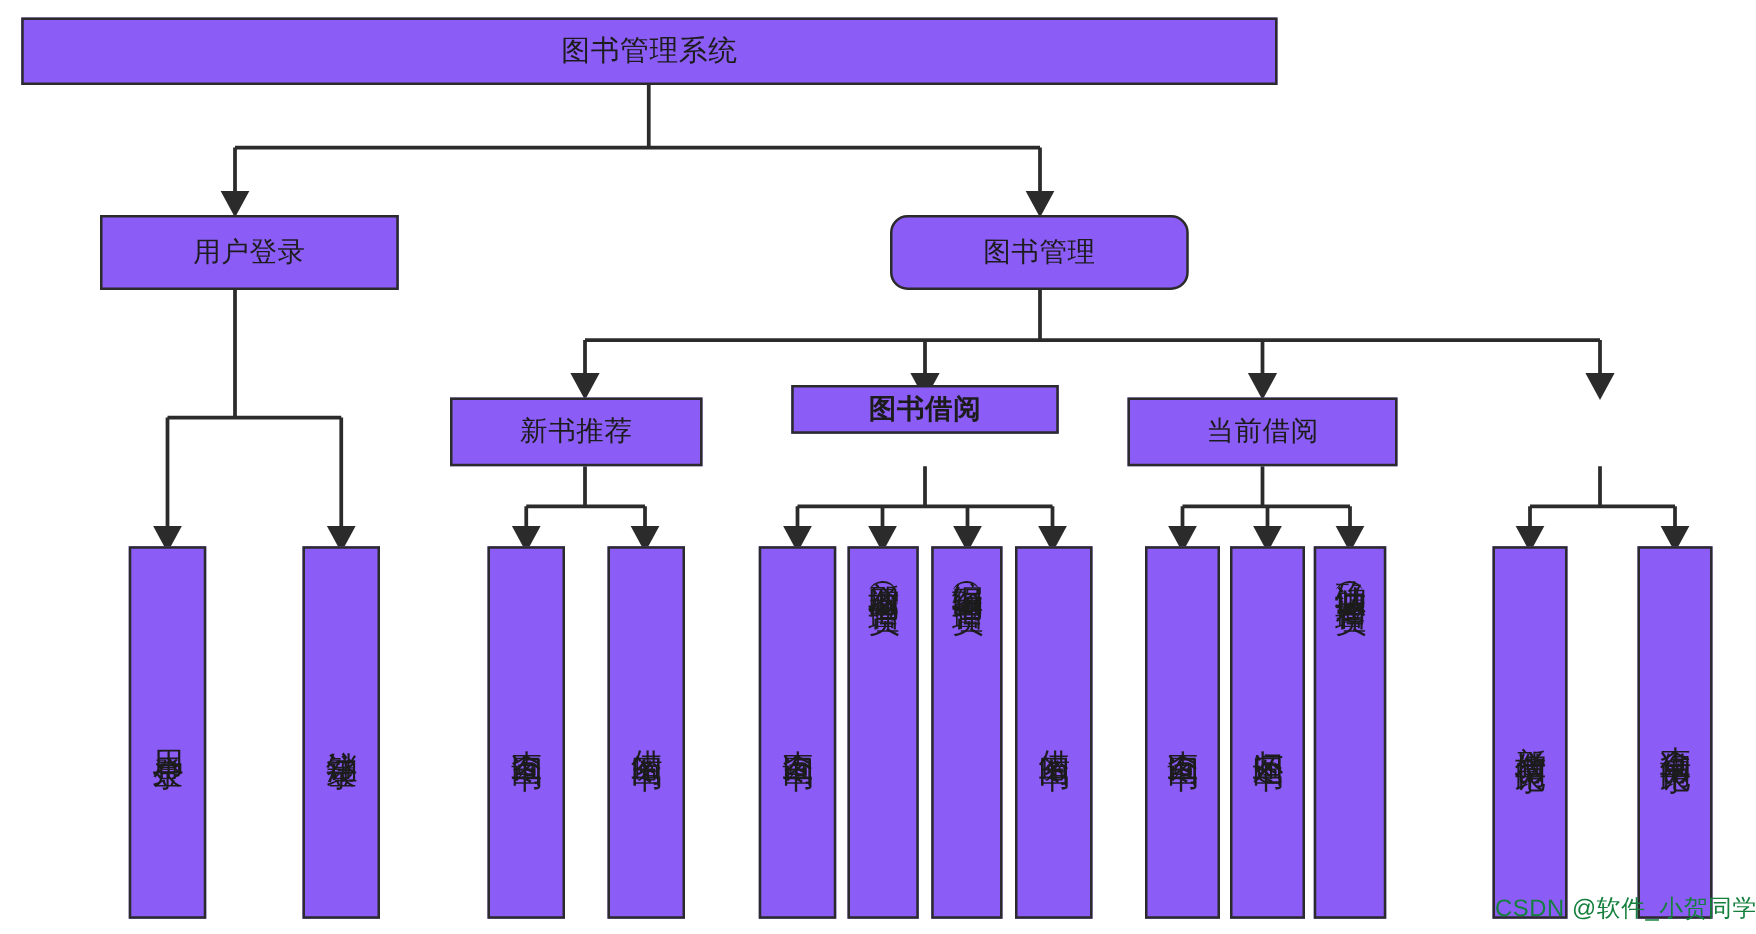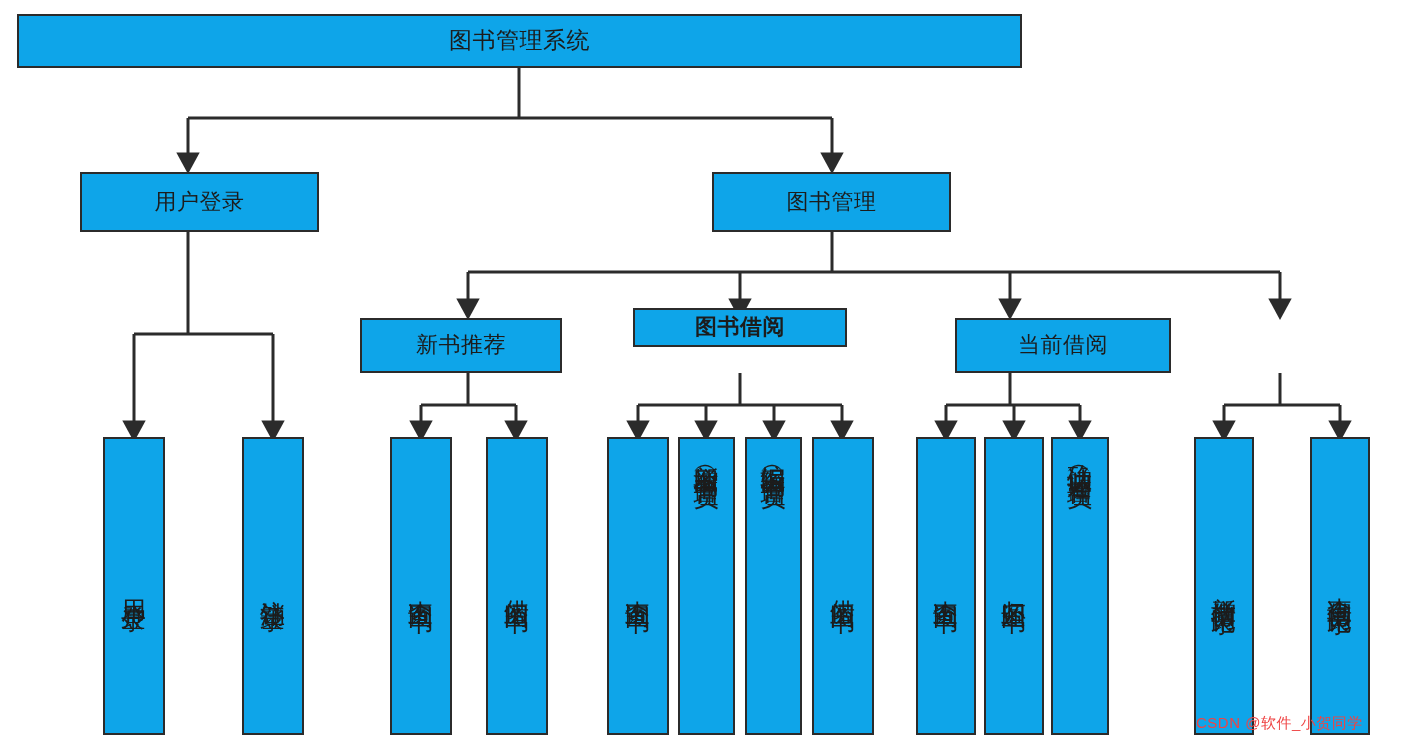--- a/index.html
+++ b/index.html
@@ -22,21 +22,21 @@
     position: absolute;
     left: 0;
     top: 0;
     width: 1405px;
     height: 747px;
   }
   .node {
     position: absolute;
     box-sizing: border-box;
     border: 2.5px solid #2b2b2b;
-    background: #0ea5e9;
+    background: #8b5cf6;
     color: #1c1c1c;
     display: flex;
     align-items: center;
     justify-content: center;
     text-align: center;
     letter-spacing: 0.5px;
     z-index: 2;
   }
   .node.h {
     font-size: 22px;
@@ -55,22 +55,22 @@
     padding-top: 6px;
     padding-bottom: 6px;
     align-items: center;
     justify-content: center;
   }
   .node.v.topalign {
     justify-content: flex-start;
   }
   .watermark {
     position: absolute;
-    font-size: 15px;
-    color: #ef4444;
+    font-size: 19px;
+    color: #15803d;
     white-space: nowrap;
     z-index: 3;
     letter-spacing: 0.5px;
     text-align: right;
   }
 </style>
 </head>
 <body>
 
 <div id="canvas">
@@ -123,27 +123,27 @@
       <path d="M1224,405 L1224,430" marker-end="url(#arrow)"></path>
       <path d="M1340,405 L1340,430" marker-end="url(#arrow)"></path>
 
     </g>
   </svg>
 
   <div class="node h root" style="left:17px; top:14px; width:1005px; height:54px;">图书管理系统</div>
 
   <div class="node h" style="left:80px; top:172px; width:239px; height:60px;">用户登录</div>
 
-  <div class="node h" style="left:712px; top:172px; width:239px; height:60px;">图书管理</div>
+  <div class="node h" style="left:712px; top:172px; width:239px; height:60px;border-radius:14px;">图书管理</div>
 
   <div class="node h" style="left:360px; top:318px; width:202px; height:55px;">新书推荐</div>
 
   <div class="node h" style="left:633px; top:308px; width:214px; height:39px;font-weight:bold;">图书借阅</div>
 
-  <div class="node h" style="left:955px; top:318px; width:216px; height:55px;">当前借阅</div>
+  <div class="node h" style="left:902px; top:318px; width:216px; height:55px;">当前借阅</div>
 
 
   <div class="node v" style="left:103px; top:437px; width:62px; height:298px;">用户登录</div>
 
   <div class="node v" style="left:242px; top:437px; width:62px; height:298px;">注销登录</div>
 
   <div class="node v" style="left:390px; top:437px; width:62px; height:298px;">查询图书</div>
 
   <div class="node v" style="left:486px; top:437px; width:62px; height:298px;">借阅图书</div>
 

